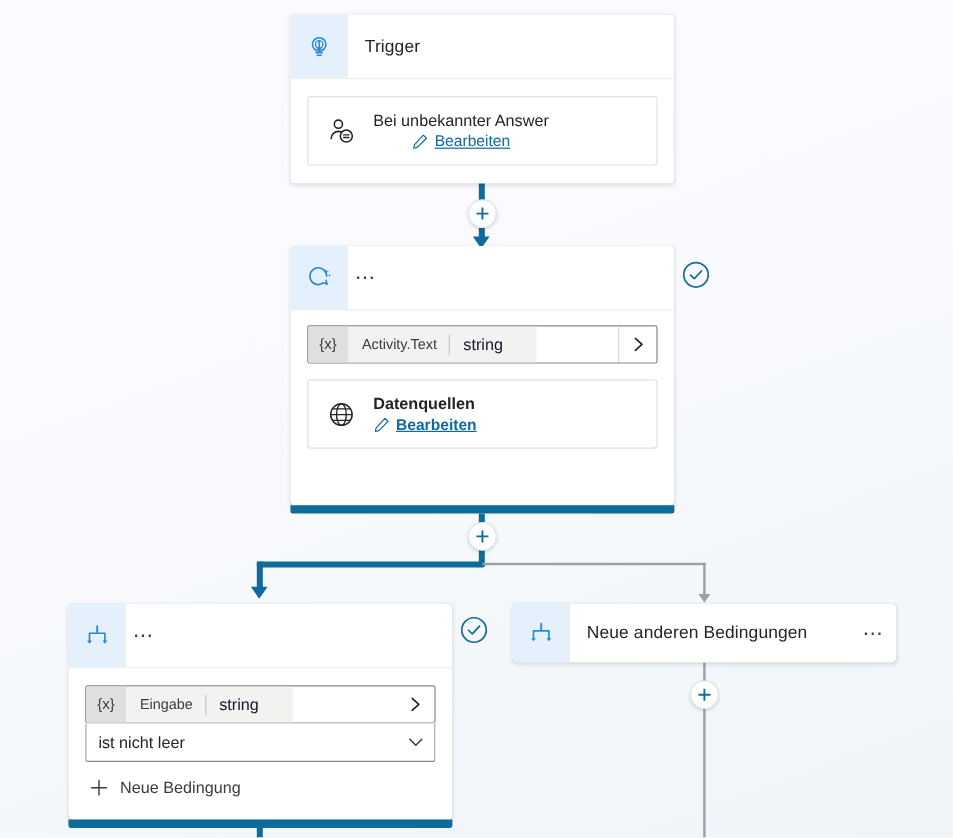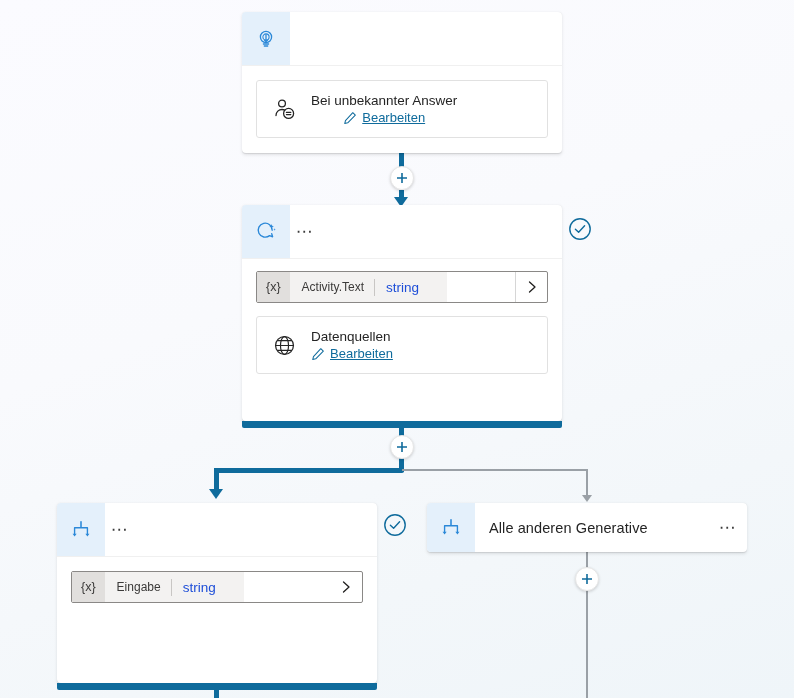--- a/index.html
+++ b/index.html
@@ -150,21 +150,21 @@
   }
   .var-name {
     font-size: 12px;
     color: #3b3a39;
     padding: 0 10px 0 12px;
     white-space: nowrap;
   }
   .var-sep { width: 1px; height: 17px; background: #c8c6c4; }
   .var-type {
     font-size: 13.5px;
-    color: #1d4ed8;
+    color: #0f172a;
     padding: 0 28px 0 11px;
     white-space: nowrap;
   }
   .var-spacer { flex: 1 1 auto; }
   .var-chev {
     flex: 0 0 auto;
     width: 32px;
     height: 100%;
     display: flex; align-items: center; justify-content: center;
     border-left: 1px solid #d6d6d6;
@@ -236,20 +236,21 @@
     <div class="node-head">
       <div class="node-icon-cell">
         <svg width="20" height="20" viewBox="0 0 20 20">
           <circle cx="10" cy="8" r="5.6" fill="none" stroke="#2b88d8" stroke-width="1.3"></circle>
           <circle cx="10" cy="8" r="3.1" fill="none" stroke="#2b88d8" stroke-width="1.1"></circle>
           <path d="M10 5.2 V12.3" stroke="#2b88d8" stroke-width="1.3"></path>
           <path d="M8.2 10.8 L10 12.6 L11.8 10.8" fill="none" stroke="#2b88d8" stroke-width="1.3"></path>
           <path d="M7.4 15 H12.6 M8.3 17 H11.7" stroke="#2b88d8" stroke-width="1.3" stroke-linecap="round"></path>
         </svg>
       </div>
+      <div class="node-title">Trigger</div>
     </div>
     <div class="node-body" style="padding:14px 14px 16px 14px;">
       <div class="sub-card" style="min-height:58px;">
         <div class="sub-card-icon">
           <svg width="26" height="26" viewBox="0 0 26 26">
             <circle cx="11" cy="7.5" r="3.4" fill="none" stroke="#242424" stroke-width="1.3"></circle>
             <path d="M5 19.5 c0-3.6 2.8-6 6-6 1 0 2 .2 2.8.6" fill="none" stroke="#242424" stroke-width="1.3" stroke-linecap="round"></path>
             <circle cx="17.6" cy="17.4" r="5" fill="none" stroke="#242424" stroke-width="1.3"></circle>
             <path d="M15.4 16.4 H19.8 M15.4 18.6 H19.8" stroke="#242424" stroke-width="1.2" stroke-linecap="round"></path>
           </svg>
@@ -288,21 +289,21 @@
           <span class="var-type">string</span>
         </div>
         <span class="var-spacer"></span>
         <span class="var-chev">
           <svg width="12" height="14" viewBox="0 0 12 14">
             <path d="M3.5 2 L9 7 L3.5 12" fill="none" stroke="#201f1e" stroke-width="1.3" stroke-linecap="round" stroke-linejoin="round"></path>
           </svg>
         </span>
       </div>
 
-      <div class="sub-card" style="margin-top:13px;">
+      <div class="sub-card" style="margin-top:13px;font-weight:bold;">
         <div class="sub-card-icon">
           <svg width="25" height="25" viewBox="0 0 26 26">
             <circle cx="13" cy="13" r="9.3" fill="none" stroke="#242424" stroke-width="1.3"></circle>
             <ellipse cx="13" cy="13" rx="4.2" ry="9.3" fill="none" stroke="#242424" stroke-width="1.2"></ellipse>
             <path d="M3.8 13 H22.2 M5.3 8 H20.7 M5.3 18 H20.7" stroke="#242424" stroke-width="1.2"></path>
           </svg>
         </div>
         <div class="sub-card-text">
           <div class="sub-card-title">Datenquellen</div>
           <div class="edit-row">
@@ -361,21 +362,35 @@
           <span class="var-type">string</span>
         </div>
         <span class="var-spacer"></span>
         <span class="var-chev" style="border-left:none;">
           <svg width="12" height="14" viewBox="0 0 12 14">
             <path d="M3.5 2 L9 7 L3.5 12" fill="none" stroke="#201f1e" stroke-width="1.3" stroke-linecap="round" stroke-linejoin="round"></path>
           </svg>
         </span>
       </div>
 
-
+      <div class="dropdown">
+        <span class="dropdown-val">ist nicht leer</span>
+        <span class="dropdown-chev">
+          <svg width="13" height="9" viewBox="0 0 13 9">
+            <path d="M1.5 2 L6.5 7 L11.5 2" fill="none" stroke="#3b3b3b" stroke-width="1.25" stroke-linecap="round" stroke-linejoin="round"></path>
+          </svg>
+        </span>
+      </div>
+
+      <div class="new-cond">
+        <svg width="15" height="15" viewBox="0 0 16 16">
+          <path d="M8 1.5 V14.5 M1.5 8 H14.5" stroke="#3b3b3b" stroke-width="1.25" stroke-linecap="round"></path>
+        </svg>
+        <span class="new-cond-label">Neue Bedingung</span>
+      </div>
     </div>
   </div>
   <div class="node-bottom-bar" style="left:57px; top:683px; width:320px;"></div>
   <div class="conn" style="left:214px; top:688px; width:5px; height:10px;"></div>
 
   <div class="check-badge" style="left:383px; top:513px;">
     <svg width="24" height="24" viewBox="0 0 24 24">
       <circle cx="12" cy="12" r="10.2" fill="none" stroke="#0f6b9c" stroke-width="1.4"></circle>
       <path d="M7.4 12.2 L10.6 15.2 L16.6 8.8" fill="none" stroke="#0f6b9c" stroke-width="1.4" stroke-linecap="round" stroke-linejoin="round"></path>
     </svg>
@@ -384,21 +399,21 @@
   <div class="node" style="left:427px; top:503px; width:320px; height:49px;">
     <div class="node-head no-border" style="min-height:49px;">
       <div class="node-icon-cell">
         <svg width="22" height="22" viewBox="0 0 24 24">
           <path d="M12 3 V9" stroke="#2b88d8" stroke-width="1.7" stroke-linecap="round"></path>
           <path d="M5 16 V9.5 H19 V16" fill="none" stroke="#2b88d8" stroke-width="1.5" stroke-linejoin="round" stroke-linecap="round"></path>
           <path d="M2.8 16.2 L5 19 L7.2 16.2 Z" fill="#2b88d8"></path>
           <path d="M16.8 16.2 L19 19 L21.2 16.2 Z" fill="#2b88d8"></path>
         </svg>
       </div>
-      <div class="node-title">Alle anderen Generative</div>
+      <div class="node-title">Neue anderen Bedingungen</div>
       <div class="node-ellipsis">⋯</div>
     </div>
   </div>
 
   <div class="conn-gray" style="left:586px; top:552px; width:2px; height:146px;"></div>
   <div class="plus-btn" style="left:575px; top:567px;">
     <svg width="12" height="12" viewBox="0 0 12 12">
       <path d="M6 1 V11 M1 6 H11" stroke="#0f6b9c" stroke-width="1.6" fill="none"></path>
     </svg>
   </div>

